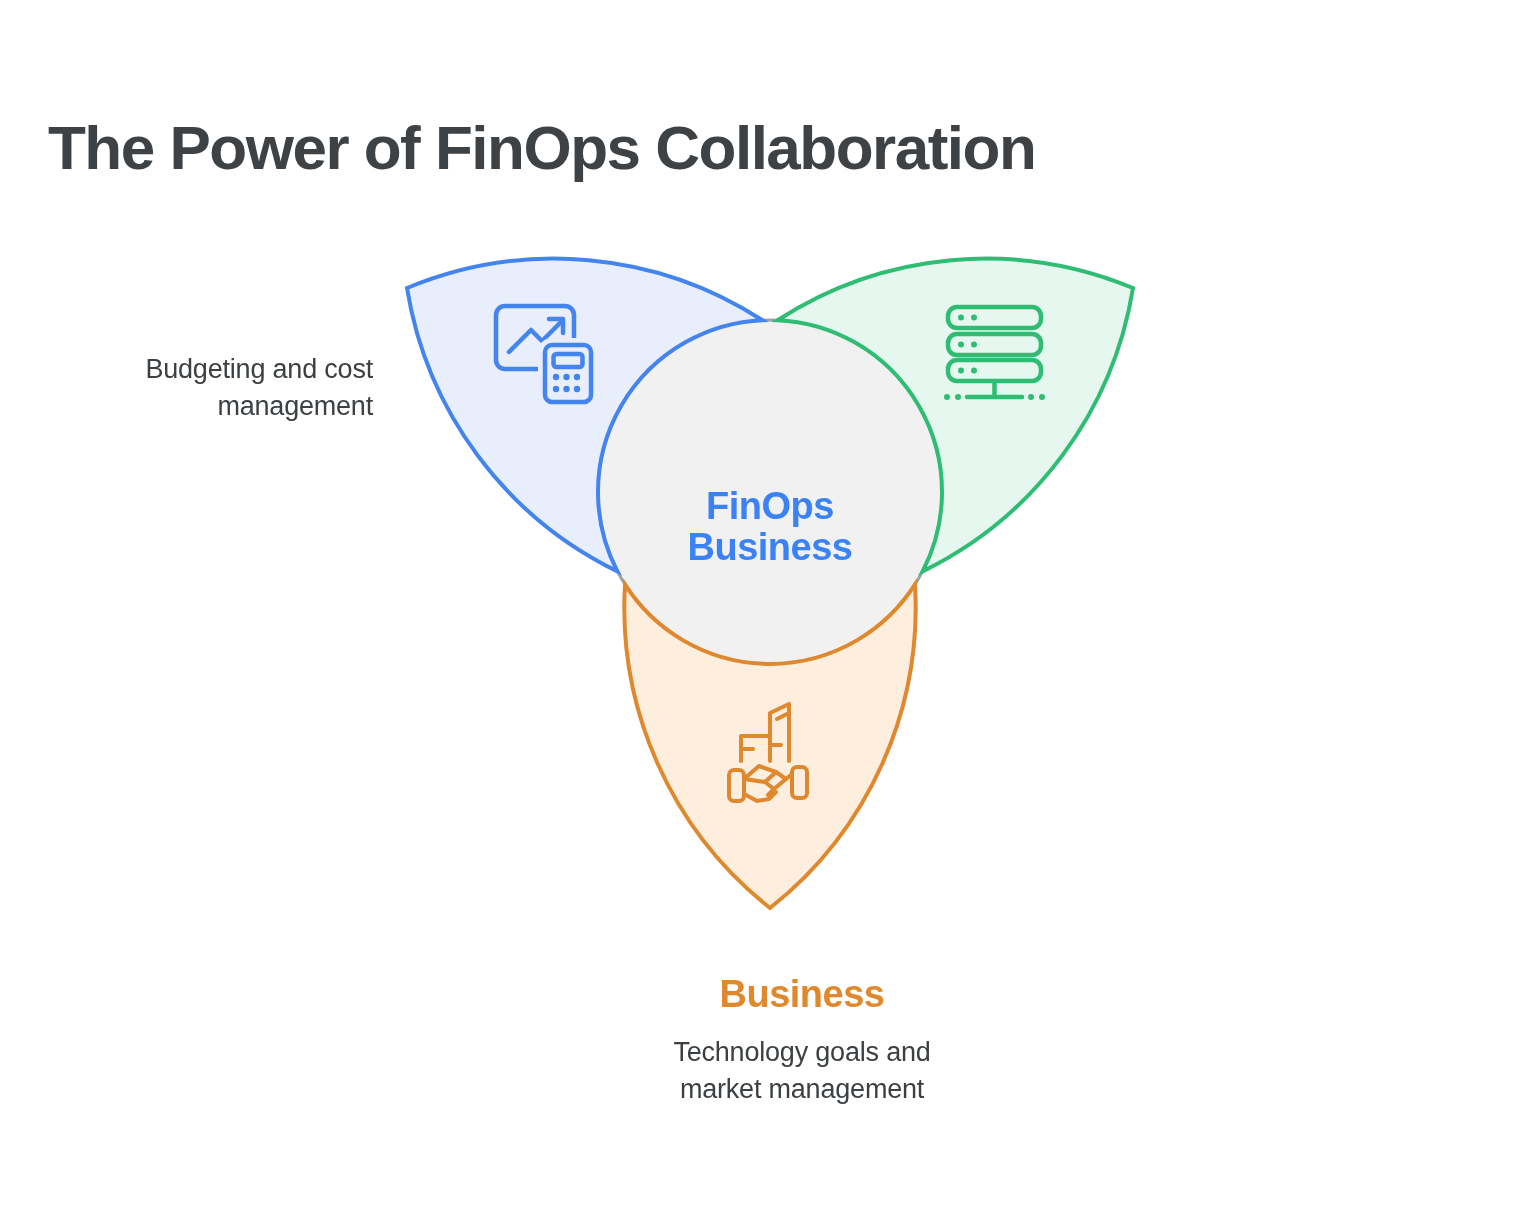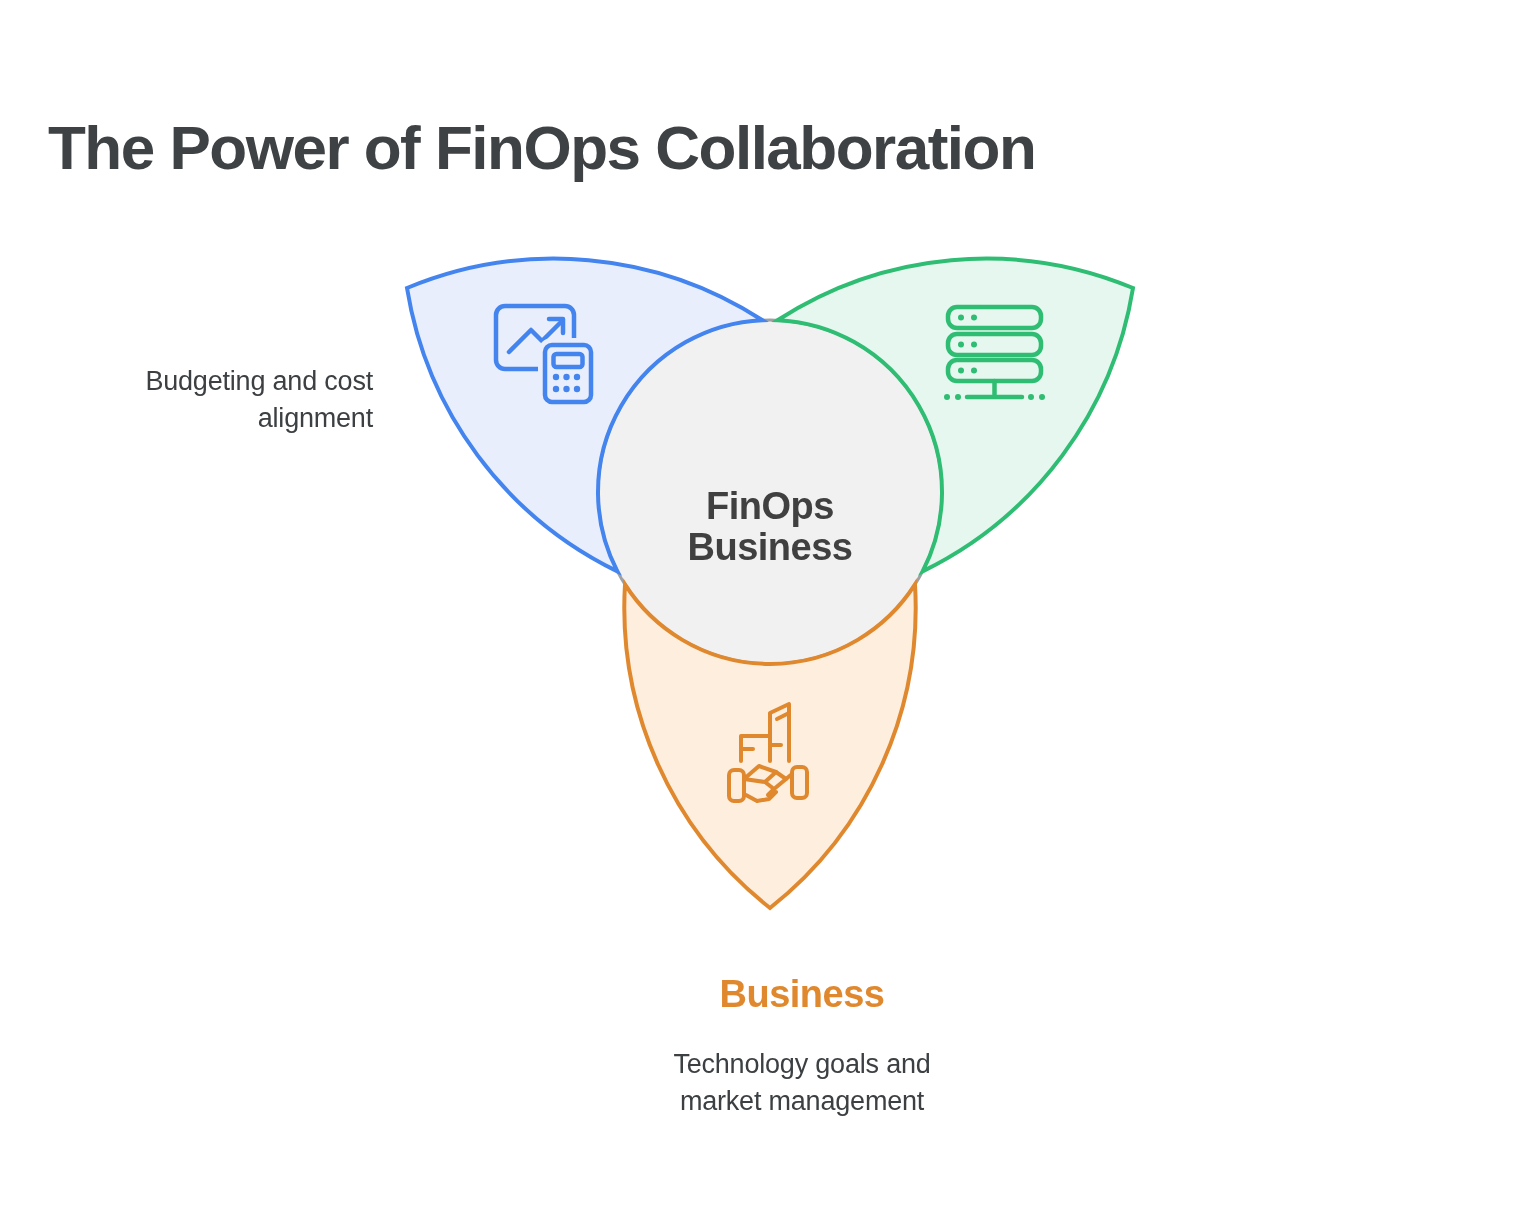--- a/index.html
+++ b/index.html
@@ -3,21 +3,21 @@
 <meta charset="utf-8">
 <style>
   html,body{margin:0;padding:0;background:#fff;}
   .canvas{position:relative;width:1536px;height:1221px;background:#ffffff;overflow:hidden;
           font-family:"Liberation Sans",sans-serif;}
   svg.diagram{position:absolute;left:0;top:0;}
   .title{position:absolute;left:0;top:112px;width:100%;text-align:left;
          font-size:62px;font-weight:700;letter-spacing:-1.5px;color:#3e4245;padding-left:48px;}
   .label-block{position:absolute;white-space:nowrap;}
   .side-label{font-size:38px;font-weight:700;letter-spacing:-0.5px;line-height:40px;}
-  .side-desc{margin-top:32px;font-size:27px;line-height:37px;color:#3c4043;letter-spacing:-0.2px;}
+  .side-desc{margin-top:20px;font-size:27px;line-height:37px;color:#3c4043;letter-spacing:-0.2px;}
   .finance-block{right:1163px;top:331px;text-align:right;}
   .technology-block{left:1163px;top:331px;text-align:left;}
   .business-block{left:0;top:974px;width:100%;text-align:center;padding-left:34px;}
   .center-label{position:absolute;left:770px;top:486px;transform:translateX(-50%);
                 text-align:center;font-size:38px;font-weight:700;line-height:41px;
                 letter-spacing:-0.5px;}
 </style>
 </head>
 <body>
 
@@ -87,31 +87,31 @@
         <path d="M 774 789 L 768 795"></path>
       </g>
     </g>
   </svg>
 
   <div class="title">The Power of FinOps Collaboration</div>
 
   <div class="label-block finance-block">
     <div class="side-desc">
       <span>Budgeting and cost</span><br>
-      <span>alignment</span>
+      <span>management</span>
     </div>
   </div>
 
 
   <div class="label-block business-block">
     <div class="side-label" style="color: rgb(224, 136, 46);">Business</div>
     <div class="side-desc">
       <span>Technology goals and</span><br>
       <span>market management</span>
     </div>
   </div>
 
-  <div class="center-label" style="color: #404040;">
+  <div class="center-label" style="color: #3b82f6;">
     <span>FinOps</span><br>
     <span>Business</span>
   </div>
 
 </div>
 
 </body></html>

